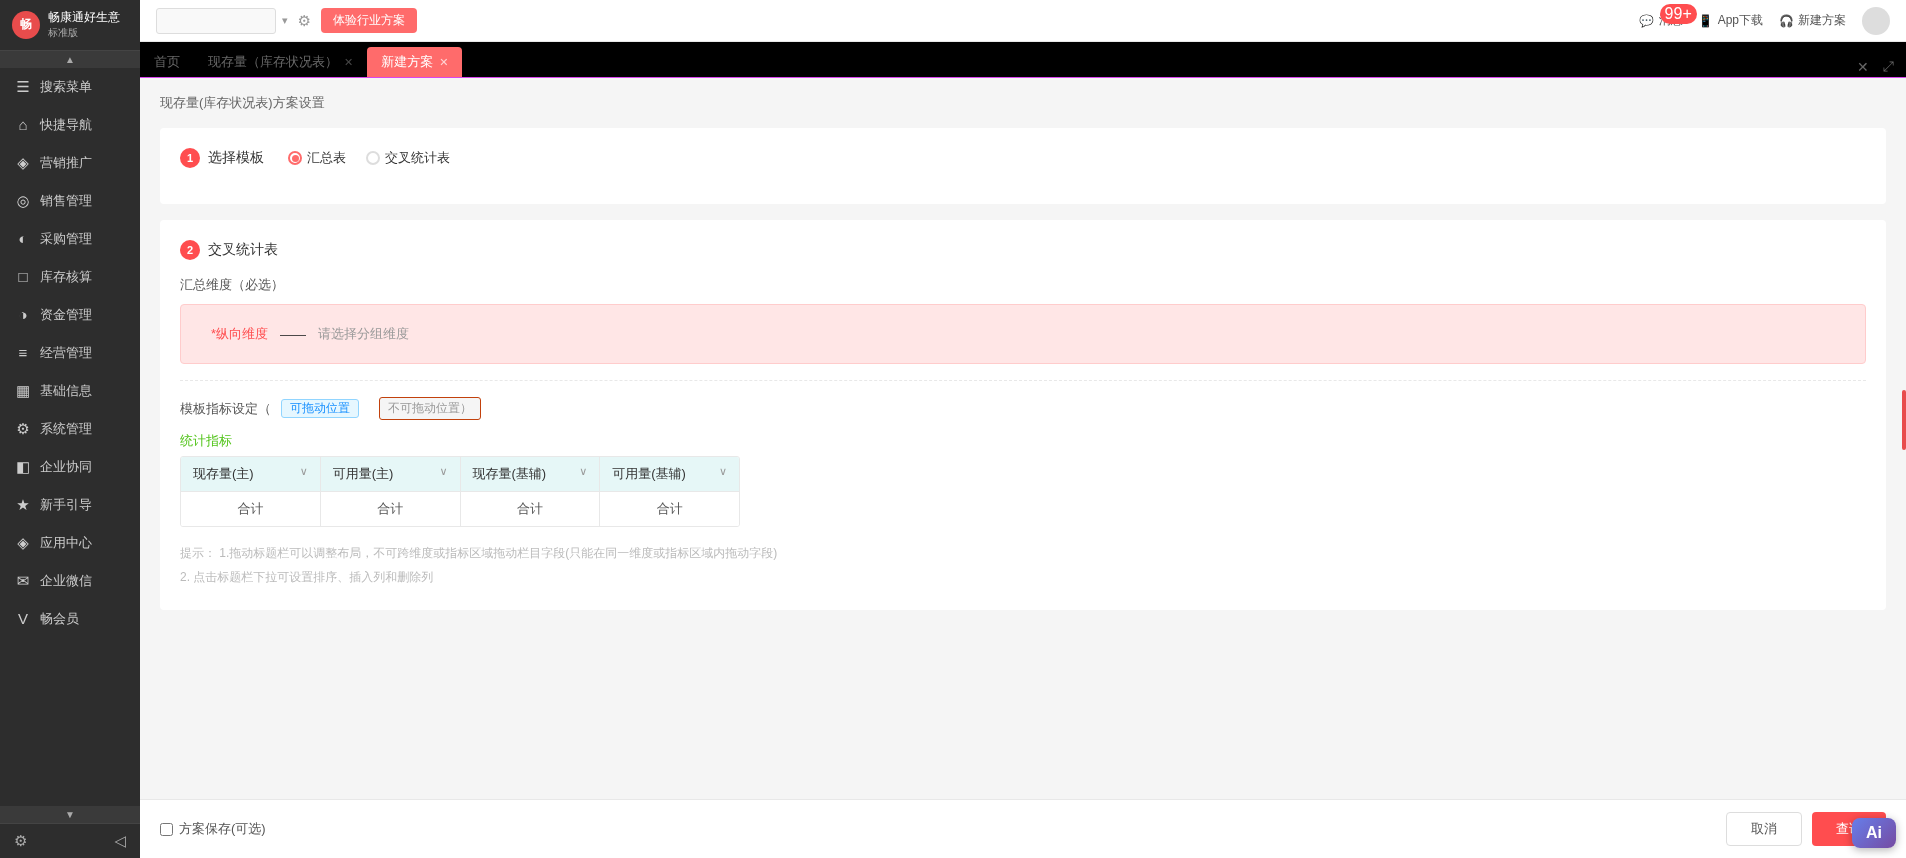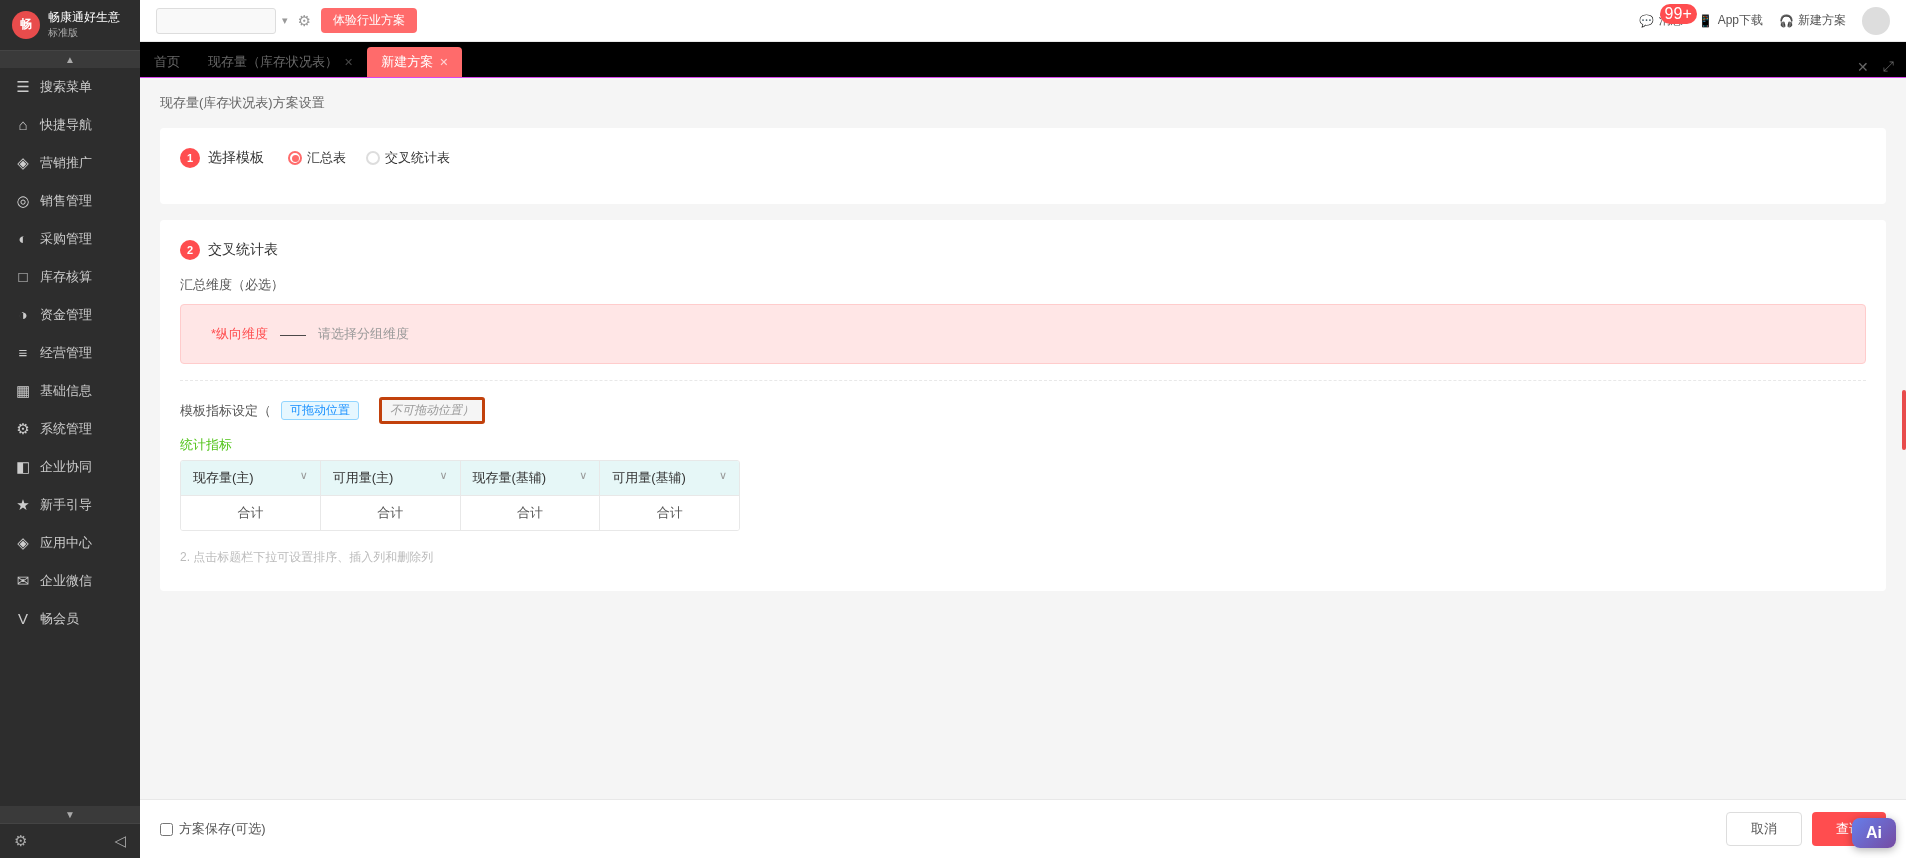--- a/index.html
+++ b/index.html
@@ -297,26 +297,25 @@
     .draggable-tag {
       background: #e6f7ff;
       border: 1px solid #91d5ff;
       border-radius: 3px;
       padding: 0 8px;
       font-size: 12px;
       color: #1890ff;
     }
     .non-draggable-tag {
       background: #f5f5f5;
-      border: 3px solid #c2410c;
+      border: 1px solid #c2410c;
       border-radius: 3px;
       padding: 2px 8px;
       font-size: 12px;
       color: #999;
-      font-style: italic;
     }
 
     
     .stats-section-label {
       color: #52c41a;
       font-size: 13px;
       margin-bottom: 6px;
       font-weight: 500;
     }
 
@@ -639,20 +638,21 @@
         </div>
         <div class="stats-table-row">
           <div class="stats-table-cell">合计</div>
           <div class="stats-table-cell">合计</div>
           <div class="stats-table-cell">合计</div>
           <div class="stats-table-cell">合计</div>
         </div>
       </div>
 
       <div class="tips-area">
+        <p>提示：   1.拖动标题栏可以调整布局，不可跨维度或指标区域拖动栏目字段(只能在同一维度或指标区域内拖动字段)</p>
         <p>          2. 点击标题栏下拉可设置排序、插入列和删除列</p>
       </div>
     </div>
 
     <div style="height: 70px;"></div>
 
     <div class="footer-area">
       <div class="save-checkbox-area">
         <input type="checkbox" style="">
         <span>方案保存(可选)</span>

